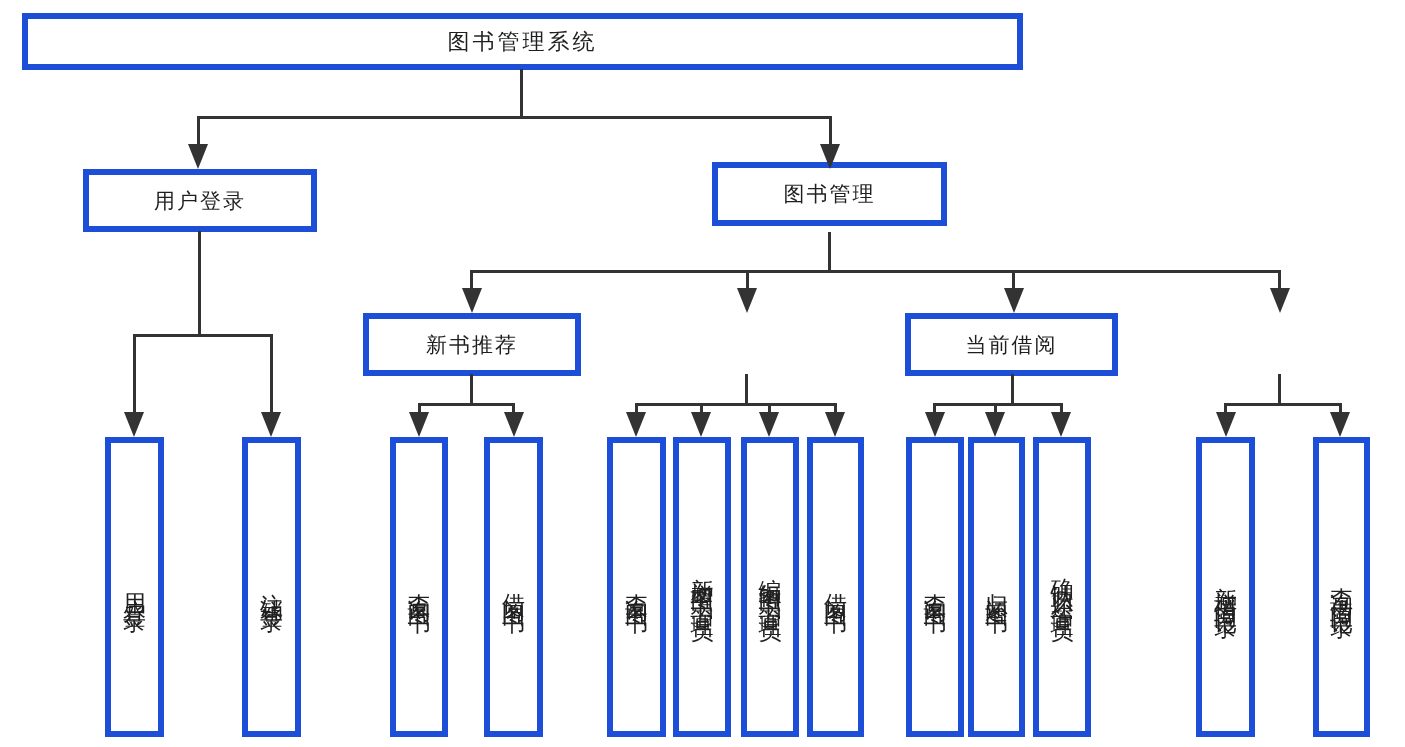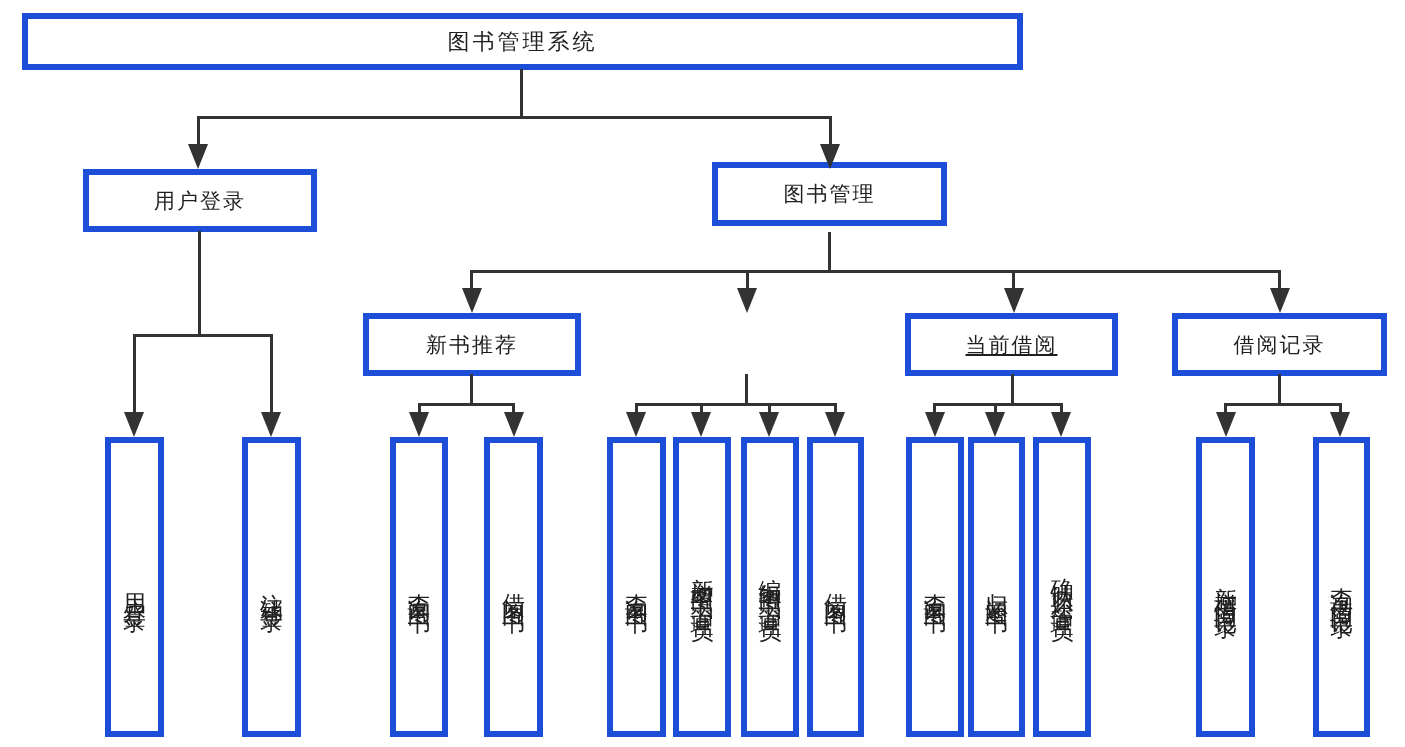--- a/index.html
+++ b/index.html
@@ -59,23 +59,22 @@
 
   <div class="box root-box" style="left:22px; top:13px; width:1001px; height:57px;">图书管理系统</div>
 
   <div class="box level-box" style="left:83px; top:169px; width:234px; height:63px;">用户登录</div>
 
   <div class="box level-box" style="left:712px; top:162px; width:235px; height:64px;">图书管理</div>
 
   <div class="box level-box" style="left:363px; top:313px; width:218px; height:63px;">新书推荐</div>
 
 
-  <div class="box level-box" style="left:905px; top:313px; width:213px; height:63px;text-decoration:underline;">当前借阅</div>
+  <div class="box level-box" style="left:905px; top:313px; width:213px; height:63px;">当前借阅</div>
 
-  <div class="box level-box" style="left:1172px; top:313px; width:215px; height:63px;">借阅记录</div>
 
   <div class="box leaf-box" style="left:105px; top:437px; width:59px; height:300px;">用户登录</div>
 
   <div class="box leaf-box" style="left:242px; top:437px; width:59px; height:300px;">注销登录</div>
 
   <div class="box leaf-box" style="left:390px; top:437px; width:58px; height:300px;">查询图书</div>
 
   <div class="box leaf-box" style="left:484px; top:437px; width:59px; height:300px;">借阅图书</div>
 
   <div class="box leaf-box" style="left:607px; top:437px; width:59px; height:300px;">查询图书</div>

